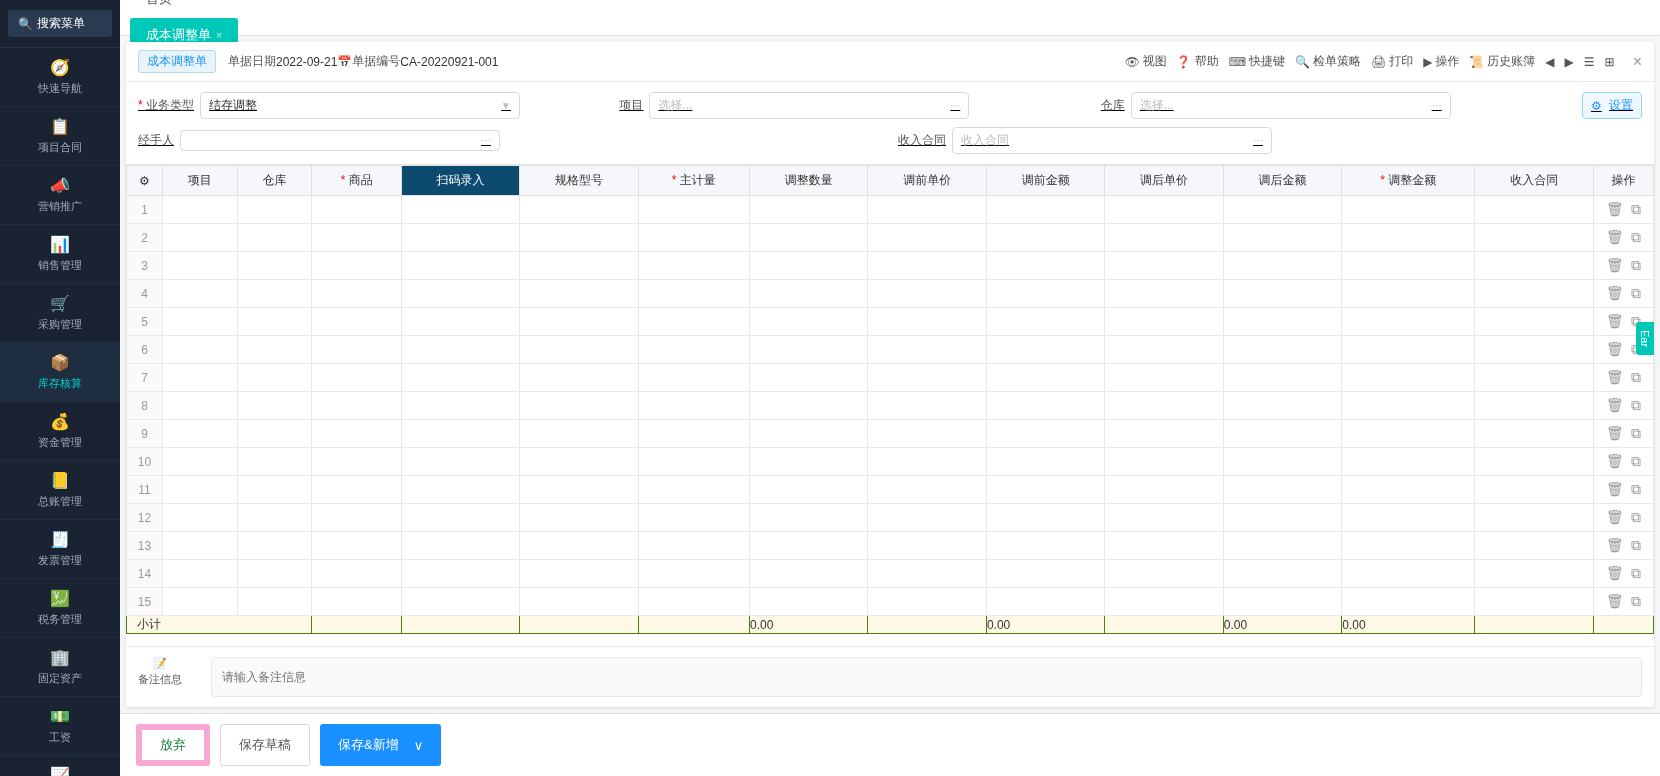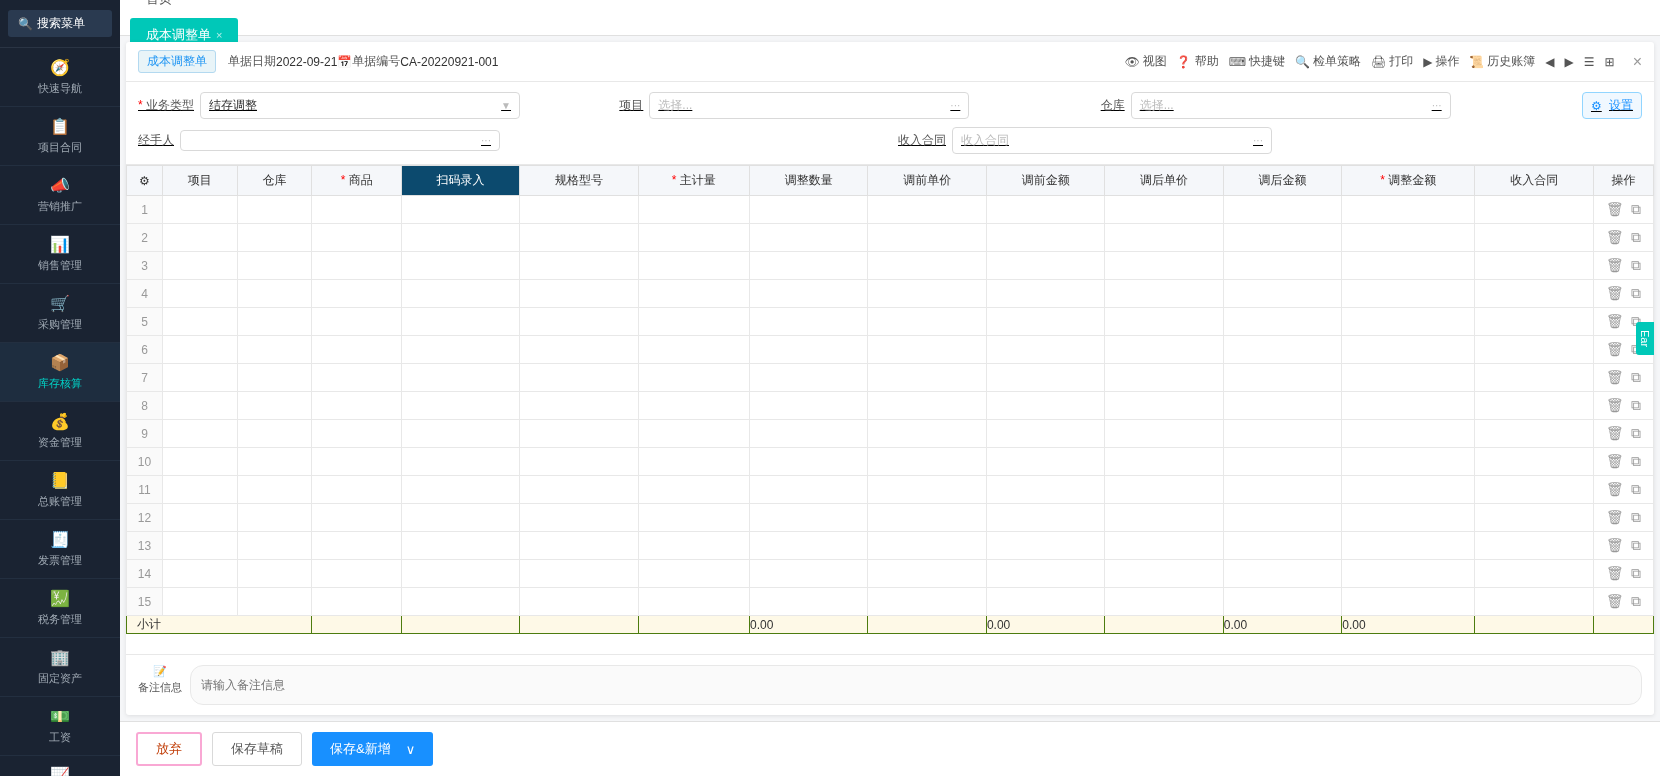--- a/index.html
+++ b/index.html
@@ -268,26 +268,27 @@
       align-items: center;
       gap: 2px;
       cursor: pointer;
       color: #555;
       font-size: 11px;
       min-width: 40px;
     }
     .note-input {
       flex: 1;
       border: 1px solid #e8e8e8;
-      border-radius: 13px;
+      border-radius: 4px;
       padding: 6px 10px;
       font-size: 12px;
       color: #4d7c0f;
       background: #fafafa;
       min-height: 40px;
+      margin-left: 21px;
     }
 
     
     .bottom-bar {
       display: flex;
       align-items: center;
       justify-content: space-between;
       padding: 10px 16px;
       background: #fff;
       border-top: 1px solid #e0e0e0;
@@ -300,26 +301,26 @@
       border: 1px solid #d0d0d0;
       padding: 4px 10px;
       border-radius: 3px;
     }
     .bottom-actions {
       display: flex;
       gap: 10px;
     }
     .btn-discard {
       background: #fff;
-      border: 2px solid #f9a8d4;
+      border: 6px solid #f9a8d4;
       padding: 6px 18px;
       border-radius: 3px;
       cursor: pointer;
       font-size: 13px;
-      color: #c2410c;
+      color: #15803d;
     }
     .btn-draft {
       background: #fff;
       border: 1px solid #d9d9d9;
       padding: 6px 18px;
       border-radius: 3px;
       cursor: pointer;
       font-size: 13px;
       color: #555;
     }

